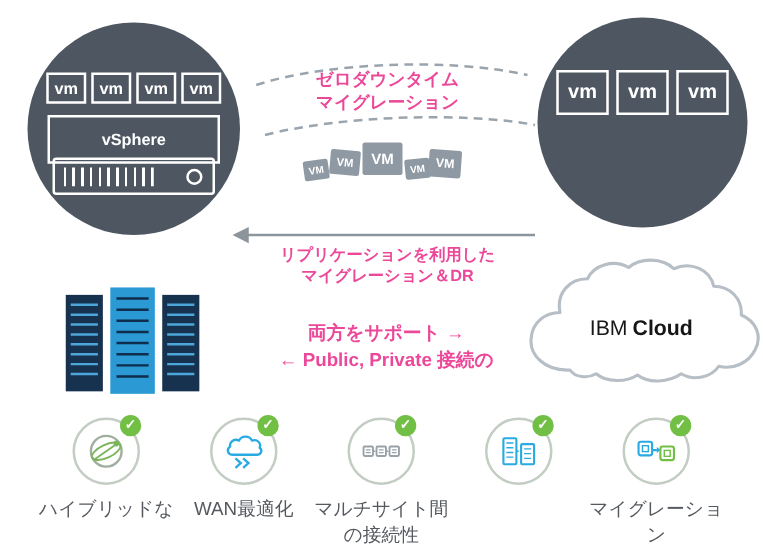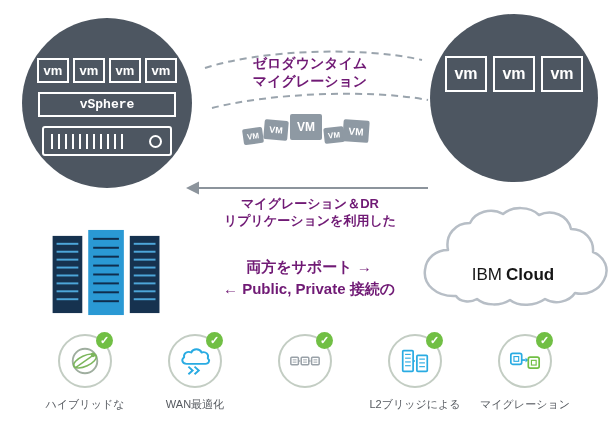--- a/index.html
+++ b/index.html
@@ -14,62 +14,62 @@
   .vm-row { position:absolute; left:50%; transform:translateX(-50%); display:flex; }
   .vm-row-onprem { top:40px; gap:4px; }
   .vm-row-cloud { top:42px; gap:6px; }
   .vm-box { border:2px solid #fff; box-sizing:border-box; color:#fff; font-weight:bold;
             display:flex; align-items:center; justify-content:center; }
   .vm-box-sm { width:32px; height:25px; font-size:13px; }
   .vm-box-lg { width:42px; height:36px; font-size:16px; }
 
   .platform-bar { position:absolute; border:2px solid #fff; box-sizing:border-box; color:#fff;
                   font-size:13px; font-weight:bold; display:flex; align-items:center; justify-content:center; }
-  .bar-onprem { top:74px; left:16px; right:16px; height:25px;font-family:Liberation Mono, monospace; }
+  .bar-onprem { top:74px; left:16px; right:16px; height:39px; }
   .bar-cloud  { top:88px; left:14px; right:14px; height:26px; }
 
   .rack { position:absolute; top:108px; left:20px; right:20px; height:30px; border:2px solid #fff;
           border-radius:3px; box-sizing:border-box; display:flex; align-items:center; }
   .rack-lines { margin-left:7px; width:72px; height:15px;
                 background:repeating-linear-gradient(90deg,#fff 0 2px, transparent 2px 7px); }
   .rack-dot { margin-left:auto; margin-right:8px; width:9px; height:9px; border:2px solid #fff; border-radius:50%; }
 
   
-  .blue-text { position:absolute; color:#701a75; font-weight:bold; text-align:center; }
+  .blue-text { position:absolute; color:#ec4899; font-weight:bold; text-align:center; }
   .zero-downtime { left:215px; top:55px; width:190px; font-size:14px; line-height:1.25; }
   .replication   { left:205px; top:196px; width:210px; font-size:13px; line-height:1.3; }
   .connectivity  { left:178px; top:256px; width:262px; font-size:15px; line-height:1.45; }
 
   
   .chip { position:absolute; background:#8e99a3; color:#fff; font-weight:bold; border-radius:2px;
           display:flex; align-items:center; justify-content:center; }
   .chip0 { left:243px; top:128px; width:20px; height:16px; font-size:8px; transform:rotate(-8deg); }
   .chip1 { left:264px; top:120px; width:24px; height:20px; font-size:9px; transform:rotate(5deg); }
   .chip2 { left:290px; top:114px; width:32px; height:26px; font-size:12px; }
   .chip3 { left:324px; top:127px; width:20px; height:16px; font-size:8px; transform:rotate(-6deg); }
   .chip4 { left:343px; top:120px; width:26px; height:22px; font-size:10px; transform:rotate(4deg); }
 
   .overlay-svg { position:absolute; left:0; top:0; width:610px; height:445px; pointer-events:none; }
 
   .towers-svg { position:absolute; left:50px; top:226px; width:120px; height:94px; }
 
   .cloud-svg { position:absolute; left:412px; top:204px; width:196px; height:110px; }
   .ibm-label { position:absolute; left:443px; top:253px; width:140px; text-align:center;
-               font-size:17px; color:#161616;margin-top:12px; }
+               font-size:17px; color:#161616; }
   .ibm-label .brand { font-weight:normal; }
   .ibm-label .product { font-weight:bold; margin-left:4px; }
 
   
   .features { position:absolute; left:30px; top:334px; width:550px; display:flex; }
   .feature { flex:1; display:flex; flex-direction:column; align-items:center; }
   .icon-circle { position:relative; width:54px; height:54px; border:2px solid #c3cdc3;
                  border-radius:50%; box-sizing:border-box; display:flex; align-items:center; justify-content:center; background:#fff; }
   .badge { position:absolute; top:-4px; right:-3px; width:17px; height:17px; background:#71bf44;
            border-radius:50%; color:#fff; font-size:11px; font-weight:bold; line-height:17px; text-align:center; }
-  .feature-label { margin-top:9px; font-size:11px; color:#55595f; text-align:center; line-height:1.4; }
+  .feature-label { margin-top:9px; font-size:15px; color:#55595f; text-align:center; line-height:1.4; }
 </style>
 </head>
 <body>
 
 <div class="stage">
 
   <svg class="overlay-svg" viewBox="0 0 610 445">
     <path d="M 205 68 C 260 50, 360 46, 422 60" fill="none" stroke="#9aa4ad" stroke-width="2" stroke-dasharray="7 5"></path>
     <path d="M 212 108 C 270 93, 370 89, 428 100" fill="none" stroke="#9aa4ad" stroke-width="2" stroke-dasharray="7 5"></path>
     <line x1="428" y1="188" x2="198" y2="188" stroke="#8c949c" stroke-width="2"></line>
@@ -103,22 +103,22 @@
     <div>マイグレーション</div>
   </div>
 
   <div class="chip chip0">VM</div>
   <div class="chip chip1">VM</div>
   <div class="chip chip2">VM</div>
   <div class="chip chip3">VM</div>
   <div class="chip chip4">VM</div>
 
   <div class="blue-text replication">
+    <div>リプリケーションを利用した</div>
     <div>マイグレーション＆DR</div>
-    <div>リプリケーションを利用した</div>
   </div>
 
   <svg class="towers-svg" viewBox="0 0 120 95">
     <rect x="2" y="10" width="30" height="78" fill="#16324f"></rect>
     <g stroke="#4da6d9" stroke-width="2">
       <line x1="6" y1="18" x2="28" y2="18"></line>
         <line x1="6" y1="26" x2="28" y2="26"></line>
       <line x1="6" y1="34" x2="28" y2="34"></line>
         <line x1="6" y1="42" x2="28" y2="42"></line>
       <line x1="6" y1="50" x2="28" y2="50"></line>
@@ -215,20 +215,24 @@
             <line x1="27" y1="16.8" x2="31" y2="16.8"></line>
               <line x1="27" y1="19.2" x2="31" y2="19.2"></line>
           </g>
           <g stroke="#99a1a8" stroke-width="1.4" stroke-dasharray="2 1.5">
             <line x1="11" y1="18" x2="14" y2="18"></line>
             <line x1="22" y1="18" x2="25" y2="18"></line>
           </g>
         </svg>
         <span class="badge">✓</span>
       </div>
+      <div class="feature-label">
+        <div>マルチサイト間</div>
+        <div>の接続性</div>
+      </div>
     </div>
 
     <div class="feature">
       <div class="icon-circle">
         <svg width="34" height="34" viewBox="0 0 36 36">
           <rect x="5" y="7" width="11" height="22" rx="1" stroke="#29abe2" fill="none" stroke-width="1.8"></rect>
           <g stroke="#29abe2" stroke-width="1.2">
             <line x1="7.5" y1="11" x2="13.5" y2="11"></line>
               <line x1="7.5" y1="15" x2="13.5" y2="15"></line>
             <line x1="7.5" y1="19" x2="13.5" y2="19"></line>
@@ -238,21 +242,20 @@
           <g stroke="#29abe2" stroke-width="1.2">
             <line x1="22.5" y1="16" x2="28.5" y2="16"></line>
               <line x1="22.5" y1="20" x2="28.5" y2="20"></line>
             <line x1="22.5" y1="24" x2="28.5" y2="24"></line>
           </g>
           <line x1="16" y1="18" x2="20" y2="18" stroke="#29abe2" stroke-width="1.4" stroke-dasharray="2 1.5"></line>
         </svg>
         <span class="badge">✓</span>
       </div>
       <div class="feature-label">
-        <div>L2ブリッジによる</div>
       </div>
     </div>
 
     <div class="feature">
       <div class="icon-circle">
         <svg width="34" height="34" viewBox="0 0 36 36">
           <rect x="3" y="10" width="11.5" height="11.5" rx="2" stroke="#29abe2" fill="none" stroke-width="1.8"></rect>
           <rect x="6.3" y="13.3" width="5" height="5" stroke="#29abe2" fill="none" stroke-width="1.2"></rect>
           <line x1="14.5" y1="17" x2="18.5" y2="17" stroke="#29abe2" stroke-width="1.8"></line>
           <polygon points="18.5,14.5 21.5,17 18.5,19.5" fill="#29abe2"></polygon>

